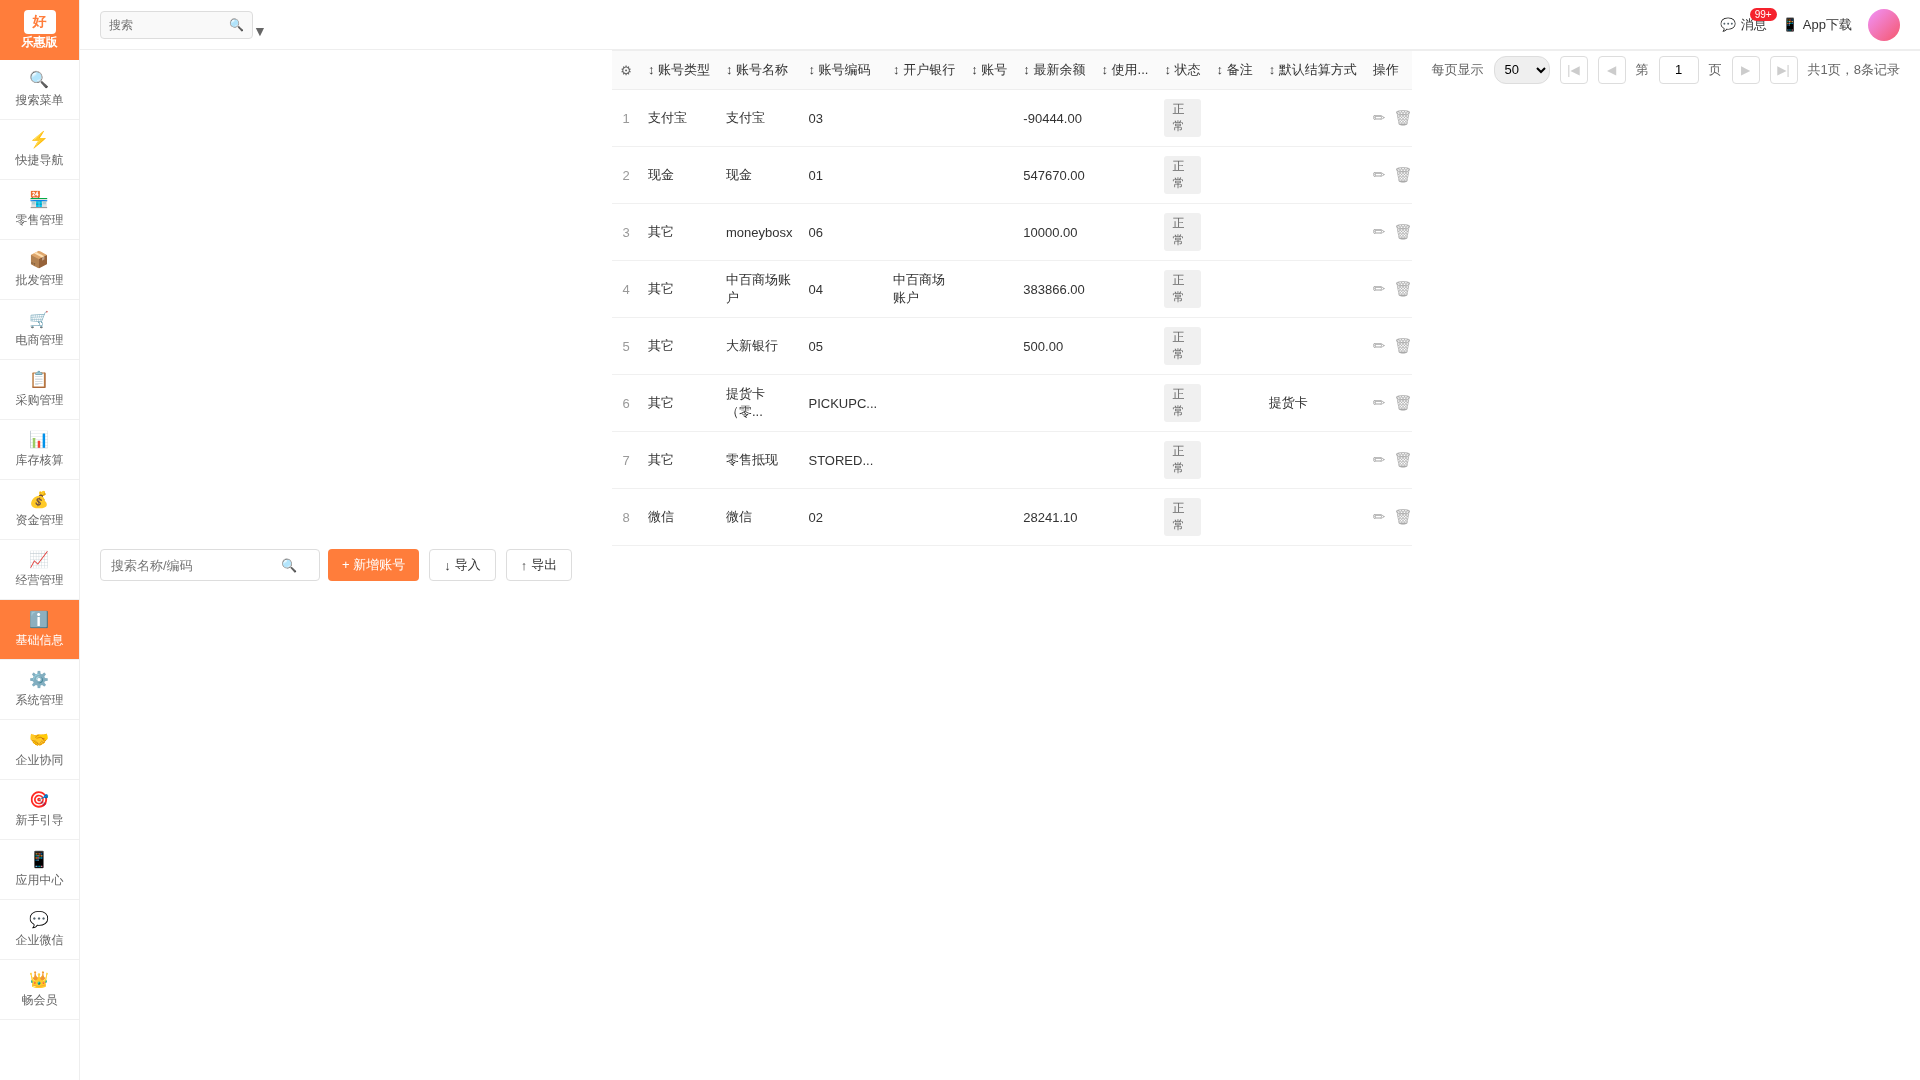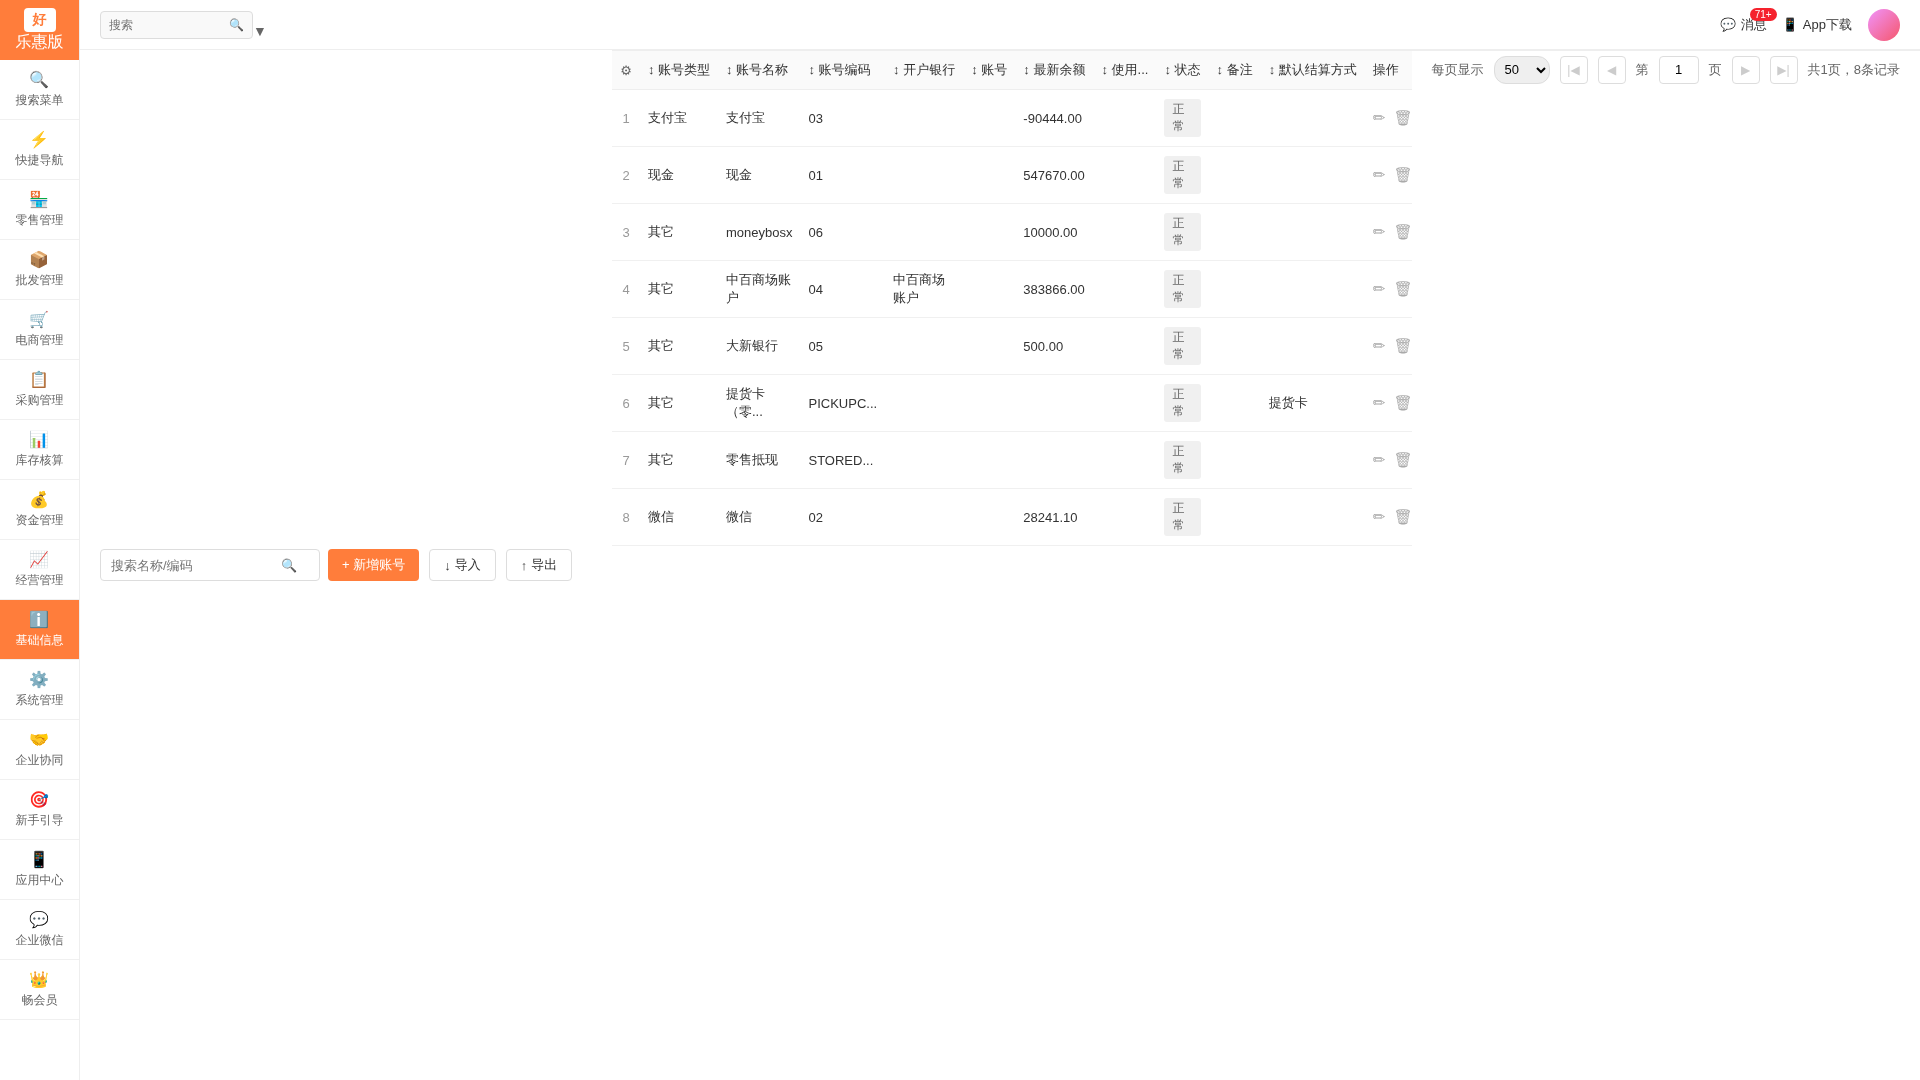--- a/index.html
+++ b/index.html
@@ -22,22 +22,22 @@
       height: 60px;
       background: #ff7d3b;
       display: flex;
       align-items: center;
       justify-content: center;
       flex-direction: column;
       flex-shrink: 0;
     }
     .sidebar-logo-text {
       color: #fff;
-      font-size: 16px;
-      font-weight: normal;
+      font-size: 12px;
+      font-weight: bold;
     }
     .sidebar-logo-icon {
       width: 32px;
       height: 24px;
       background: #fff;
       border-radius: 4px;
       display: flex;
       align-items: center;
       justify-content: center;
     }
@@ -347,21 +347,21 @@
       <div class="topbar-search">
         <input type="text" placeholder="搜索" style="">
         <span class="topbar-search-icon">🔍</span>
       </div>
       <span class="topbar-arrow">▼</span>
     </div>
     <div class="topbar-right">
       <div class="topbar-msg">
         <span>💬</span>
         <span>消息</span>
-        <span class="topbar-badge">71+</span>
+        <span class="topbar-badge">99+</span>
       </div>
       <div class="topbar-download">
         <span>📱</span>
         <span>App下载</span>
       </div>
       <div class="topbar-avatar" style="background: linear-gradient(135deg, #f093fb 0%, #f5576c 100%);"></div>
     </div>
   </div>
 
 

